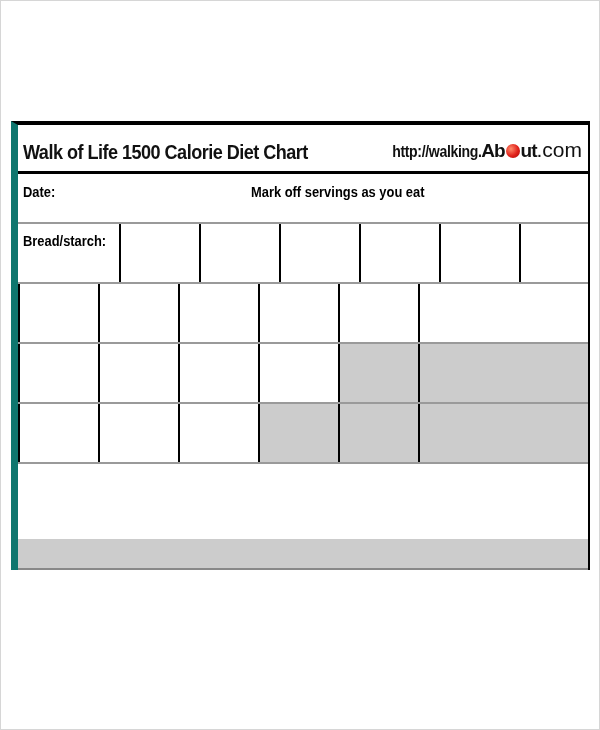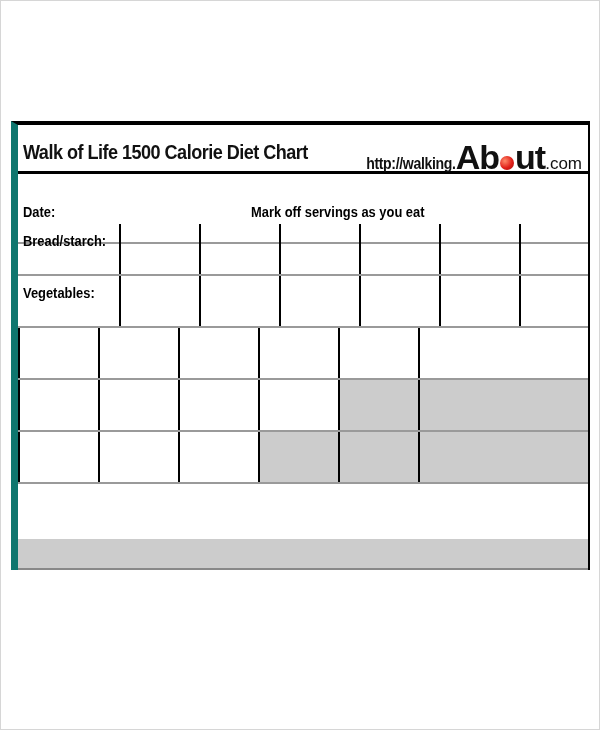--- a/index.html
+++ b/index.html
@@ -3,28 +3,28 @@
 <meta charset="utf-8">
 <style>
   html,body{margin:0;padding:0;}
   body{width:600px;height:730px;background:#fff;position:relative;overflow:hidden;font-family:"Liberation Sans",sans-serif;}
   .page{position:absolute;left:0;top:0;width:598px;height:728px;border:1px solid #d6d6d6;background:#fff;}
   .sheet{position:absolute;left:10px;top:120px;width:579px;height:449px;border-top:4px solid #000;border-left:7px solid #0f766e;border-right:2px solid #000;box-sizing:border-box;}
   .title-row{position:absolute;left:0;top:0;width:100%;height:49px;border-bottom:3px solid #000;box-sizing:border-box;}
   .title{position:absolute;left:5px;top:15px;font-size:21px;font-weight:bold;color:#111;letter-spacing:-0.6px;transform:scaleX(0.86);transform-origin:left center;white-space:nowrap;}
   .url{position:absolute;right:6px;top:13px;white-space:nowrap;color:#111;}
   .url .pre{font-size:16px;font-weight:bold;letter-spacing:-0.4px;display:inline-block;transform:scaleX(0.88);transform-origin:right center;}
-  .url .brand{font-size:34px;font-weight:bold;letter-spacing:-1px;}
+  .url .brand{font-size:19px;font-weight:bold;letter-spacing:-1px;}
   .url .ball{display:inline-block;width:14px;height:14px;border-radius:50%;background:radial-gradient(circle at 35% 35%,#ff8a6a,#e0201a 55%,#a20d0a);vertical-align:-1px;margin:0 1px;}
-  .url .dotcom{font-size:17px;font-weight:normal;}
-  .date-row{position:absolute;left:0;top:49px;width:100%;height:50px;border-bottom:2px solid #9a9a9a;box-sizing:border-box;margin-top:20px;}
+  .url .dotcom{font-size:21px;font-weight:normal;}
+  .date-row{position:absolute;left:0;top:49px;width:100%;height:50px;border-bottom:2px solid #9a9a9a;box-sizing:border-box;}
   .date-label{position:absolute;left:5px;top:9px;font-size:15px;font-weight:bold;transform:scaleX(0.86);transform-origin:left center;}
   .instr{position:absolute;left:233px;top:9px;font-size:15px;font-weight:bold;transform:scaleX(0.86);transform-origin:left center;white-space:nowrap;}
   .grid{position:absolute;left:0;top:99px;width:100%;}
-  .grow{position:relative;height:52px;border-bottom:2px solid #9a9a9a;box-sizing:border-box;display:flex;}
+  .grow{position:relative;height:60px;border-bottom:2px solid #9a9a9a;box-sizing:border-box;display:flex;}
   .gl{width:101px;height:100%;box-sizing:border-box;position:relative;}
   .gl span{position:absolute;left:5px;top:8px;font-size:15px;font-weight:bold;transform:scaleX(0.86);transform-origin:left center;white-space:nowrap;}
   .gc{height:100%;box-sizing:border-box;border-left:2px solid #000;width:80px;}
   .gc.last{flex:1;}
   .gc.shaded{background:#cccccc;}
   .foot{position:absolute;left:0;bottom:0;width:100%;height:31px;background:#cccccc;border-bottom:2px solid #888;box-sizing:border-box;}
 </style>
 </head>
 <body>
 
@@ -37,31 +37,20 @@
       </div>
     </div>
     <div class="date-row">
       <div class="date-label">Date:</div>
       <div class="instr">Mark off servings as you eat</div>
     </div>
     <div class="grid" id="grid">
         <div class="grow">
           <div class="gl">
             <span>Bread/starch:</span>
-          </div>
-          <div class="gc"></div>
-          <div class="gc"></div>
-          <div class="gc"></div>
-          <div class="gc"></div>
-          <div class="gc"></div>
-          <div class="gc last"></div>
-        </div>
-        <div class="grow">
-          <div class="gl">
-            <span>Vegetables:</span>
           </div>
           <div class="gc"></div>
           <div class="gc"></div>
           <div class="gc"></div>
           <div class="gc"></div>
           <div class="gc"></div>
           <div class="gc last"></div>
         </div>
         <div class="grow">
           <div class="gc"></div>

